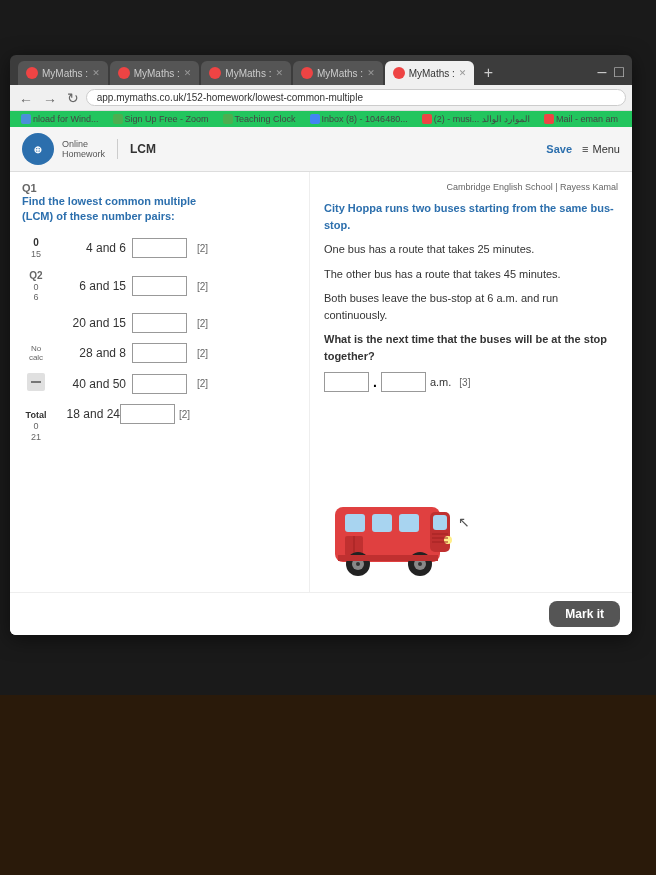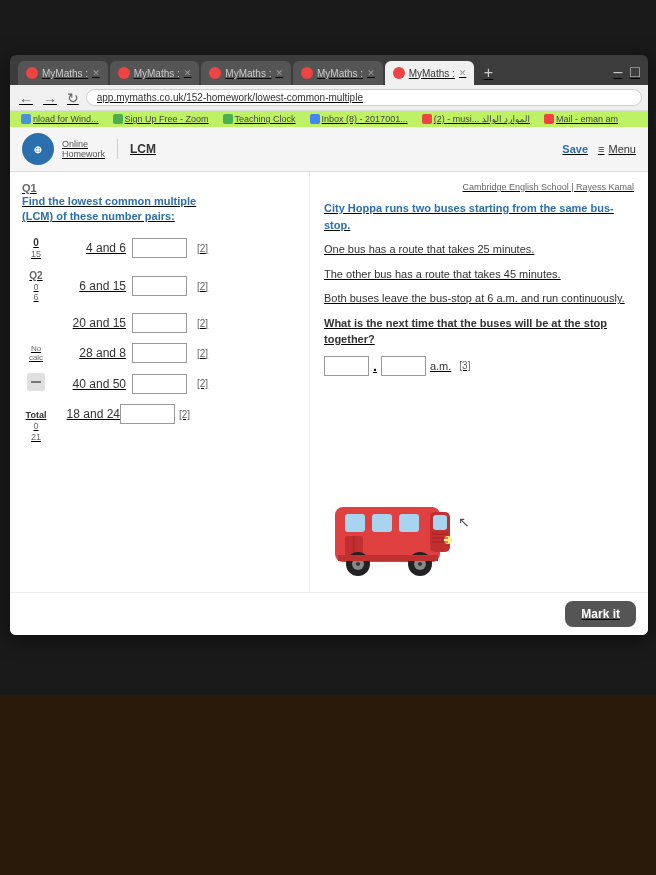--- a/index.html
+++ b/index.html
@@ -107,21 +107,21 @@
       border: 1px solid #ccc;
       border-radius: 12px;
       padding: 2px 10px;
       font-size: 10px;
       color: #333;
       outline: none;
     }
 
     
     .bookmarks-bar {
-      background: #bef264;
+      background: #22c55e;
       display: flex;
       align-items: center;
       padding: 2px 8px;
       gap: 8px;
       border-top: 1px solid #ddd;
       font-size: 9px;
       color: #444;
       overflow: hidden;
       white-space: nowrap;
     }
@@ -388,25 +388,24 @@
       font-size: 12px;
       cursor: pointer;
       font-weight: bold;
     }
 
     
     .browser-wrapper {
       position: absolute;
       top: 55px;
       left: 10px;
-      right: 8px;
+      right: 24px;
       border-radius: 6px;
       overflow: hidden;
       box-shadow: 0 4px 20px rgba(0,0,0,0.5);
-      text-decoration: underline;
     }
 
     .total-row {
       display: flex;
       align-items: baseline;
       gap: 0;
       margin-top: 6px;
     }
 
     .total-label {
@@ -492,21 +491,21 @@
     <div class="bookmark-item">
       <div class="bm-icon" style="background:#4caf50;"></div>
       <span>Sign Up Free - Zoom</span>
     </div>
     <div class="bookmark-item">
       <div class="bm-icon" style="background:#4caf50;"></div>
       <span>Teaching Clock</span>
     </div>
     <div class="bookmark-item">
       <div class="bm-icon" style="background:#4285f4;"></div>
-      <span>Inbox (8) - 2017001...</span>
+      <span>Inbox (8) - 1046480...</span>
     </div>
     <div class="bookmark-item">
       <div class="bm-icon" style="background:#e44;"></div>
       <span>(2) - musi... الموارد الوالد</span>
     </div>
     <div class="bookmark-item">
       <div class="bm-icon" style="background:#e44;"></div>
       <span>Mail - eman am</span>
     </div>
   </div>

